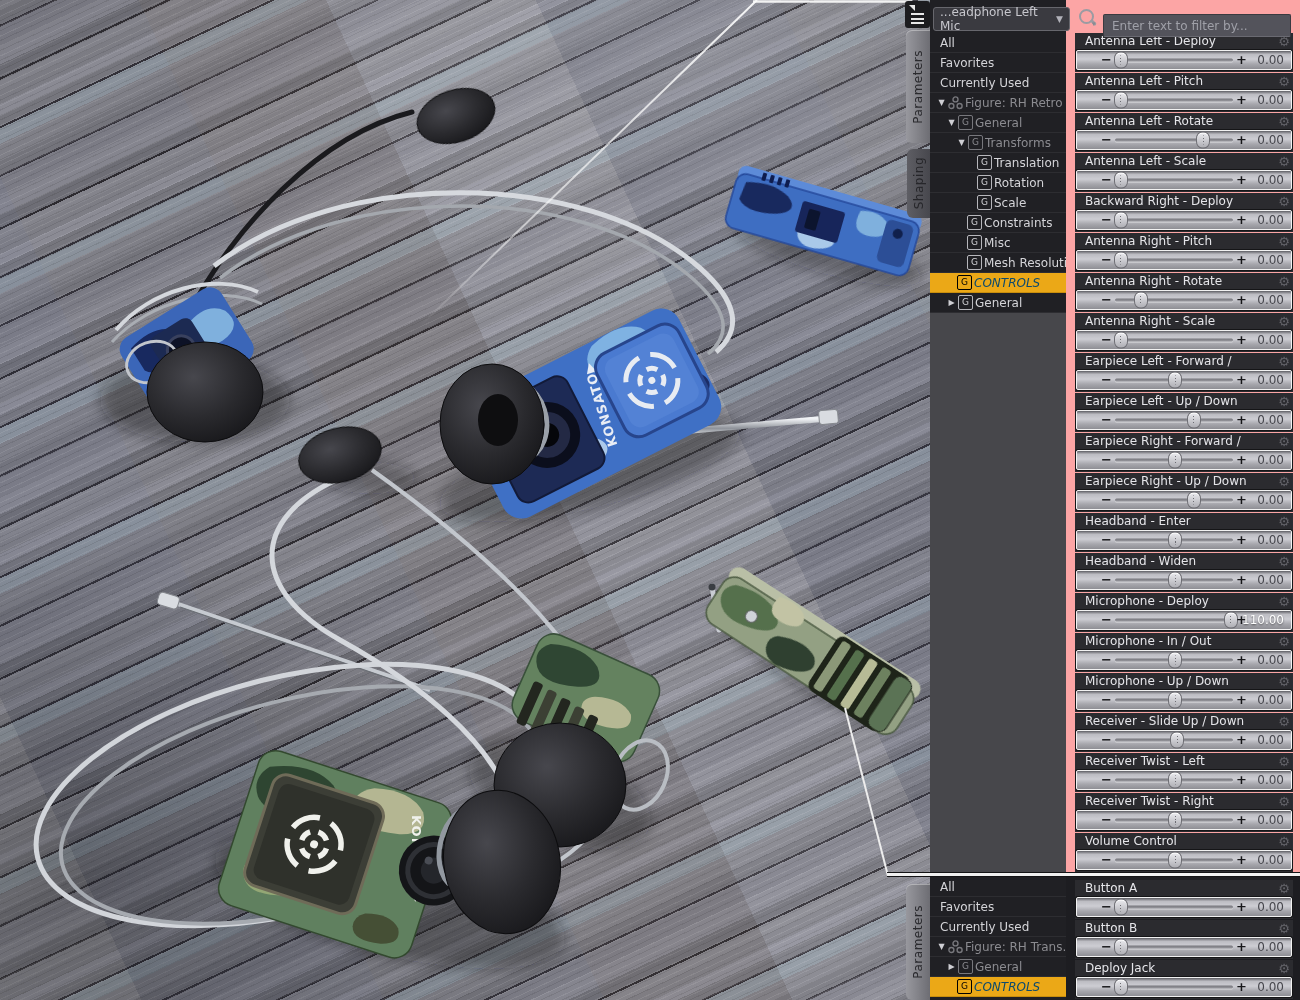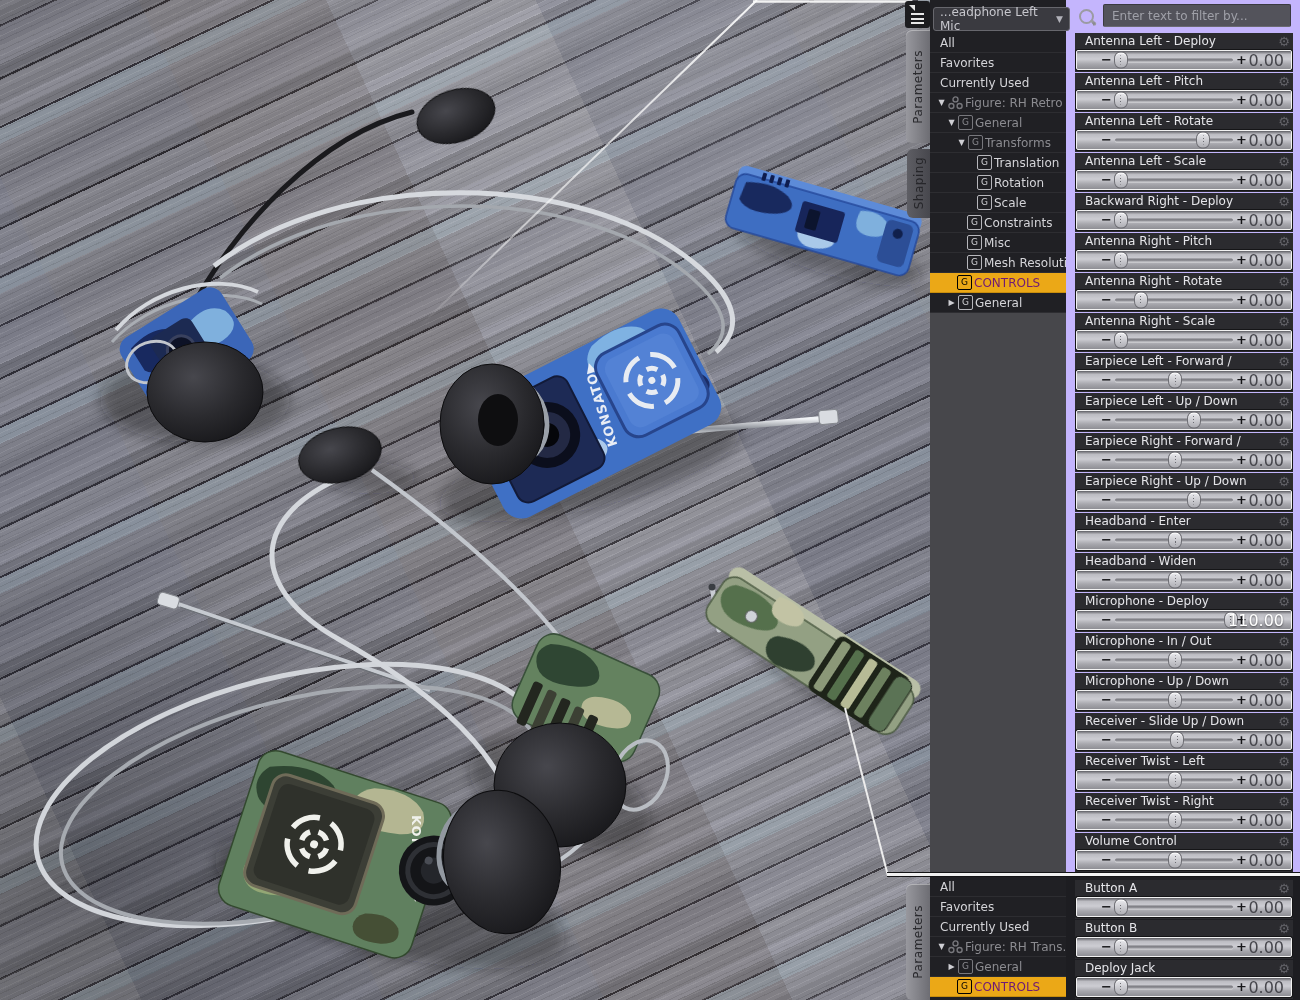--- a/index.html
+++ b/index.html
@@ -21,56 +21,56 @@
   .vignette{position:absolute;inset:0;
     background:
       radial-gradient(900px 500px at 55% 6%, rgba(255,255,255,.13), rgba(255,255,255,0) 60%),
       radial-gradient(750px 550px at 6% 88%, rgba(0,0,0,.30), rgba(0,0,0,0) 65%),
       radial-gradient(1500px 1000px at 48% 50%, rgba(0,0,0,0) 55%, rgba(0,0,0,.24) 100%);}
   #scene{position:absolute;left:0;top:0;pointer-events:none;}
 
   
   .pane{position:absolute;}
   #pane-tree-top{left:930px;top:0;width:136px;height:872px;background:#47474b;}
-  #pane-params-top{left:1066px;top:0;width:234px;height:872px;background:#c4b5fd;}
+  #pane-params-top{left:1066px;top:0;width:234px;height:872px;background:#fca5a5;}
   #pane-tree-bot{left:930px;top:877px;width:136px;height:123px;background:#202024;}
   #pane-params-bot{left:1066px;top:877px;width:234px;height:123px;background:#1d1d21;}
   #divider{position:absolute;left:887px;top:872px;width:413px;height:5px;z-index:6;
     background:linear-gradient(180deg,#141416 0 1px,#f1f1f1 1px 4px,#141416 4px 5px);}
 
   
   .tree-list{background:#202024;padding-top:33px;}
   #pane-tree-bot .tree-list{padding-top:0;}
   .trow{display:flex;align-items:center;height:19px;border-bottom:1px solid #2d2d31;
         font-size:12px;color:#d4d4d8;white-space:nowrap;overflow:hidden;cursor:default;}
   .trow .tlabel{padding-left:2px;text-align:center;}
   .trow.plain .tlabel{padding-left:4px;}
   .trow.dim .tlabel{color:#8b8b90;}
   .trow.selected{background:#eba817;border-bottom-color:#c98e0d;}
-  .trow.selected .tlabel{color:#701a75;}
+  .trow.selected .tlabel{color:#0c4a6e;font-style:italic;}
   .arrow{width:11px;font-size:8px;color:#cfcfd4;flex:0 0 auto;text-align:center;}
   .gicon{flex:0 0 auto;width:13px;height:13px;margin-left:1px;border:1px solid #b7b7bc;border-radius:2px;
          color:#d2d2d6;font-size:9px;line-height:13px;text-align:center;}
   .trow.dim .gicon{border-color:#77777c;color:#8b8b90;}
   .trow.selected .gicon{border-color:#000;color:#000;}
   .ficon{flex:0 0 auto;margin-left:1px;}
   .ficon circle{fill:none;stroke:#98989d;stroke-width:1.4;}
   .trow.dim .ficon circle{stroke:#77777c;}
 
   
   #preset{position:absolute;left:933px;top:7px;width:137px;height:24px;z-index:5;box-sizing:border-box;
     background:#3a3a40;border:1px solid #67676d;border-radius:3px;display:flex;align-items:center;
     justify-content:space-between;padding:0 6px;font-size:12px;color:#c7c7cd;cursor:pointer;}
   #preset .dd-arrow{font-size:9px;color:#b2b2ba;}
   #filter-wrap{position:absolute;left:1066px;top:0;width:234px;height:33px;z-index:5;}
   .mag{position:absolute;left:13px;top:9px;width:11px;height:11px;border:2px solid #9b9ba2;border-radius:50%;}
   .mag::after{content:'';position:absolute;left:9px;top:10px;width:7px;height:2.5px;background:#9b9ba2;
               transform:rotate(45deg);border-radius:2px;}
   .mag-dd{position:absolute;left:26px;top:20px;font-size:7px;color:#8a8a90;}
-  #filter-input{position:absolute;left:37px;top:4px;width:188px;height:23px;box-sizing:border-box;
+  #filter-input{position:absolute;left:37px;top:14px;width:188px;height:23px;box-sizing:border-box;
     background:#53535b;border:1px solid #3a3a40;border-bottom-color:#6a6a72;border-radius:2px;
     color:#c8c8d0;font-size:12px;padding:0 8px;outline:none;font-family:inherit;}
   #filter-input::placeholder{color:#9fa0a8;}
 
   
   .params{position:absolute;left:9px;right:7px;top:33px;}
   #pane-params-bot .params{top:3px;}
   .pblock{height:39px;margin-bottom:1px;background:#2b2b2f;position:relative;}
   .phead{height:17px;line-height:17px;padding-left:10px;font-size:12px;color:#e6e6ea;position:relative;}
   .gear{position:absolute;right:3px;top:0;font-size:13px;color:#626268;cursor:pointer;}
@@ -79,21 +79,21 @@
     box-shadow:0 0 0 1px #151517;cursor:pointer;}
   .minus,.plus{position:absolute;top:50%;transform:translateY(-54%);font-size:13px;font-weight:bold;color:#17171a;cursor:pointer;line-height:1;}
   .minus{left:24px;}
   .plus{left:159px;}
   .groove{position:absolute;left:38px;width:118px;top:50%;height:3px;transform:translateY(-50%);
     background:linear-gradient(#75757b,#9a9aa0);border-radius:2px;box-shadow:0 1px 0 rgba(255,255,255,.55);}
   .thumb{position:absolute;top:50%;transform:translateY(-50%);width:12px;height:15px;border-radius:6px/7px;
     background:linear-gradient(180deg,#ececf0,#aeaeb4);border:1px solid #6e6e74;box-shadow:inset 0 1px 0 #fff;cursor:grab;}
   .thumb::after{content:'';position:absolute;left:50%;top:3px;bottom:3px;width:1px;margin-left:-.5px;
     background:repeating-linear-gradient(#6c6c72 0 1px,transparent 1px 3px);}
-  .pval{position:absolute;right:7px;top:50%;transform:translateY(-50%);font-size:16px;color:#46464c;}
+  .pval{position:absolute;right:7px;top:50%;transform:translateY(-50%);font-size:12px;color:#46464c;}
   .pval.emph{color:#fff;font-weight:normal;text-shadow:0 1px 2px rgba(0,0,0,.55);}
 
   
   .vtab{position:absolute;left:906px;width:24px;border-radius:6px 0 0 6px;display:flex;align-items:center;
     justify-content:center;cursor:pointer;z-index:4;}
   .vtab span{writing-mode:vertical-rl;transform:rotate(180deg);font-size:12px;letter-spacing:.5px;}
   .vtab.lit{background:linear-gradient(90deg,#98989e,#6d6d73);color:#2a2a2e;box-shadow:inset 0 1px 0 rgba(255,255,255,.35);}
   .vtab.dark{background:linear-gradient(90deg,#5e5e64,#47474d);color:#26262a;}
   #tab-parameters{top:30px;height:113px;}
   #tab-shaping{top:149px;height:69px;left:907px;width:23px;}

